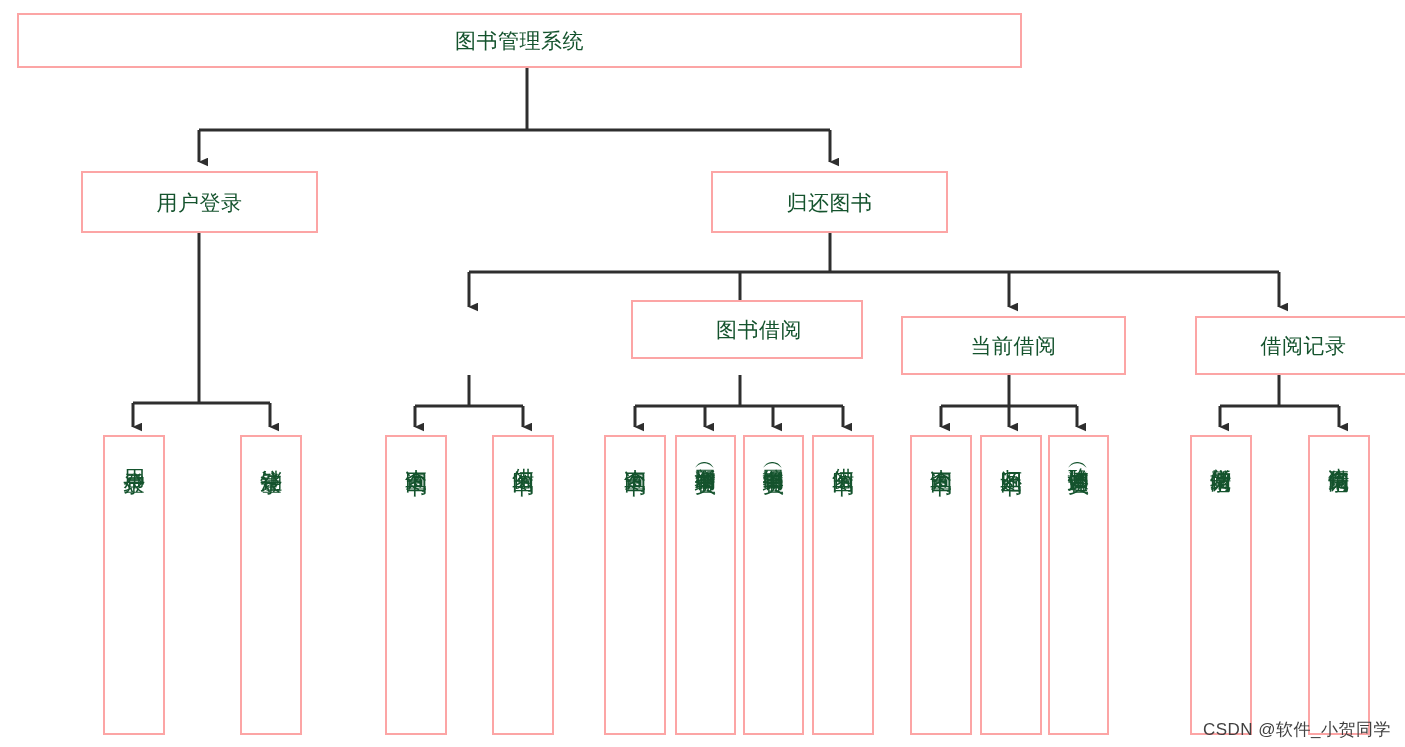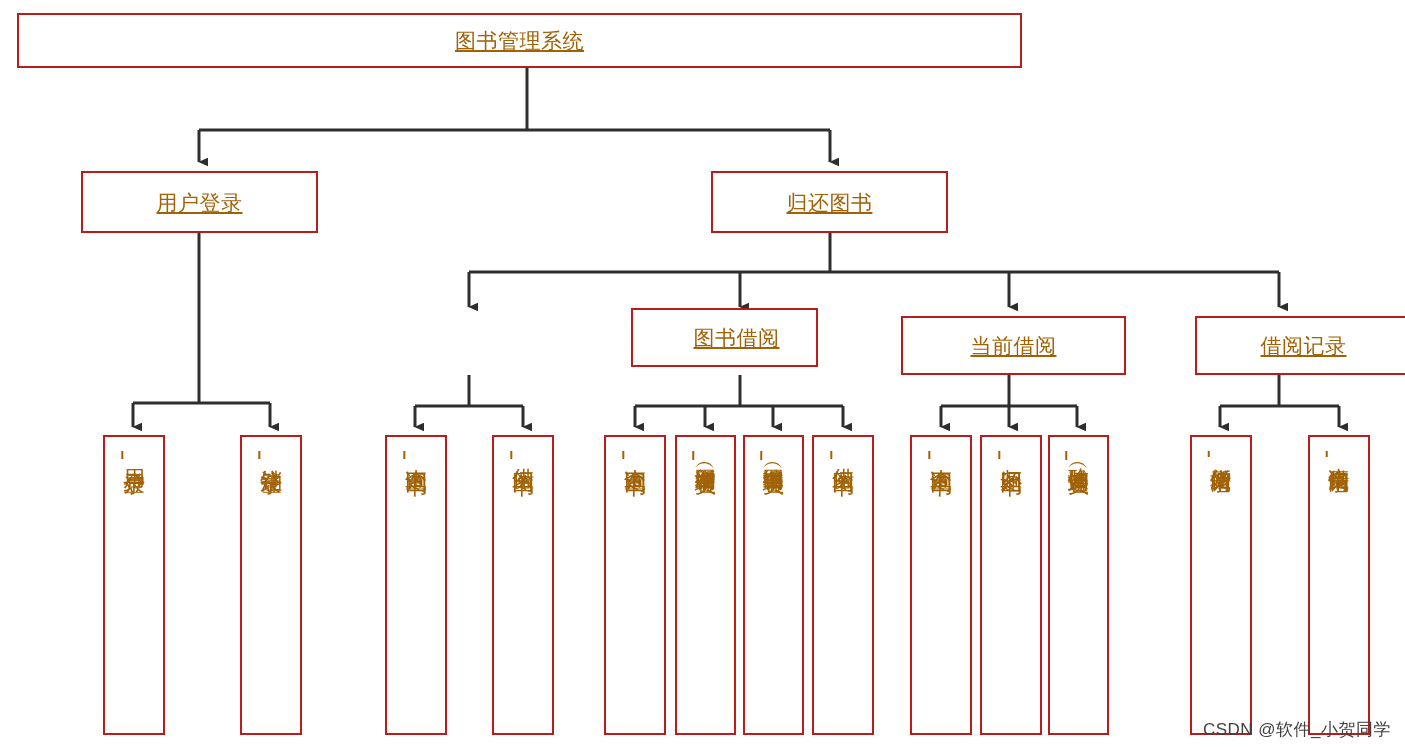--- a/index.html
+++ b/index.html
@@ -21,27 +21,26 @@
     position: absolute;
     left: 0;
     top: 0;
     width: 1405px;
     height: 747px;
     pointer-events: none;
   }
   .node {
     position: absolute;
     box-sizing: border-box;
-    border: 2px solid #b91c1c;
+    border: 2px solid #fca5a5;
     background: #ffffff;
     display: flex;
     align-items: center;
     justify-content: center;
-    color: #a16207;
-    text-decoration: underline;
+    color: #14532d;
   }
   .node .label {
     display: block;
     text-align: center;
     line-height: 1.0;
     letter-spacing: 0.5px;
   }
   .node.horizontal .label {
     writing-mode: horizontal-tb;
     font-size: 21px;
@@ -137,21 +136,21 @@
 
   <div class="node horizontal" style="left:81px; top:171px; width:237px; height:62px;">
     <span class="label">用户登录</span>
   </div>
 
   <div class="node horizontal" style="left:711px; top:171px; width:237px; height:62px;">
     <span class="label">归还图书</span>
   </div>
 
 
-  <div class="node horizontal" style="left:631px; top:308px; width:187px; height:59px;padding-left:24px;">
+  <div class="node horizontal" style="left:631px; top:300px; width:232px; height:59px;padding-left:24px;">
     <span class="label">图书借阅</span>
   </div>
 
   <div class="node horizontal" style="left:901px; top:316px; width:225px; height:59px;">
     <span class="label">当前借阅</span>
   </div>
 
   <div class="node horizontal" style="left:1171px; top:316px; width:217px; height:59px;margin-left:24px;">
     <span class="label">借阅记录</span>
   </div>

